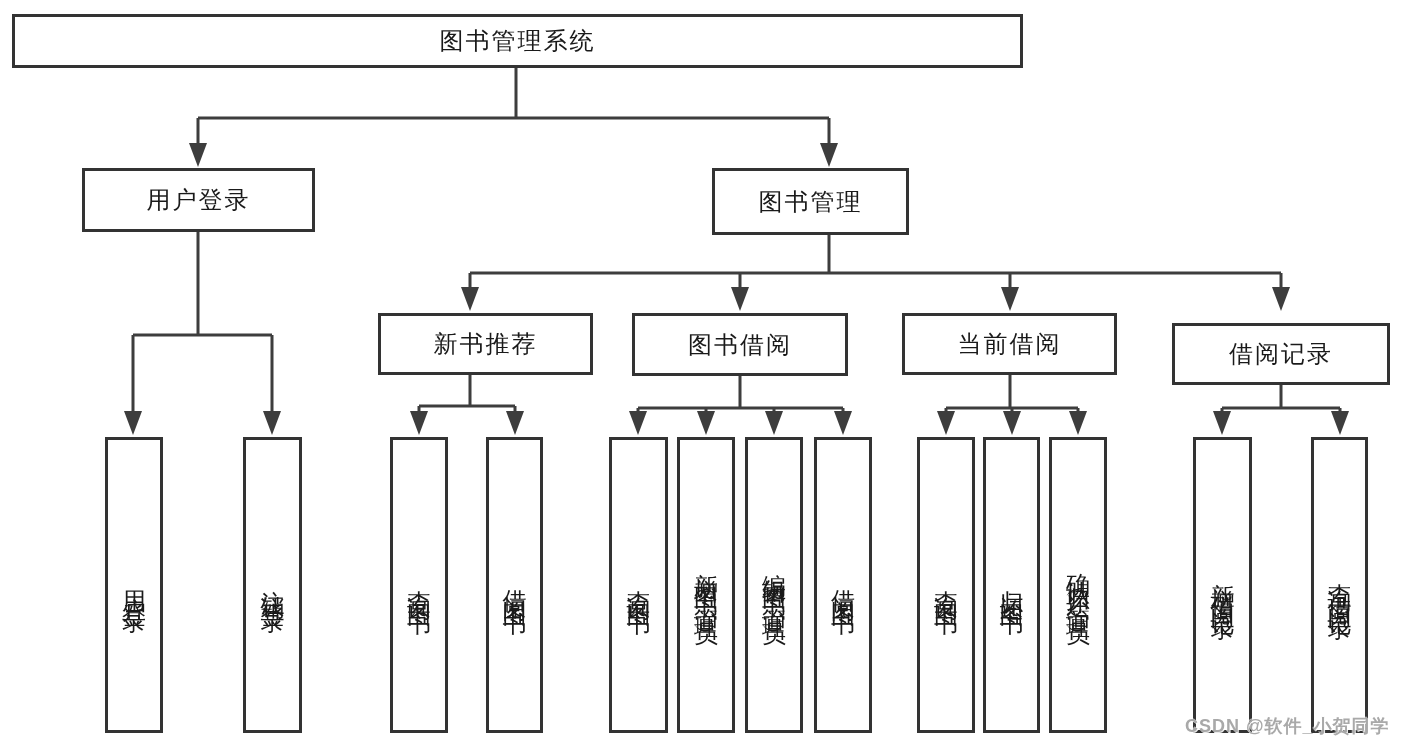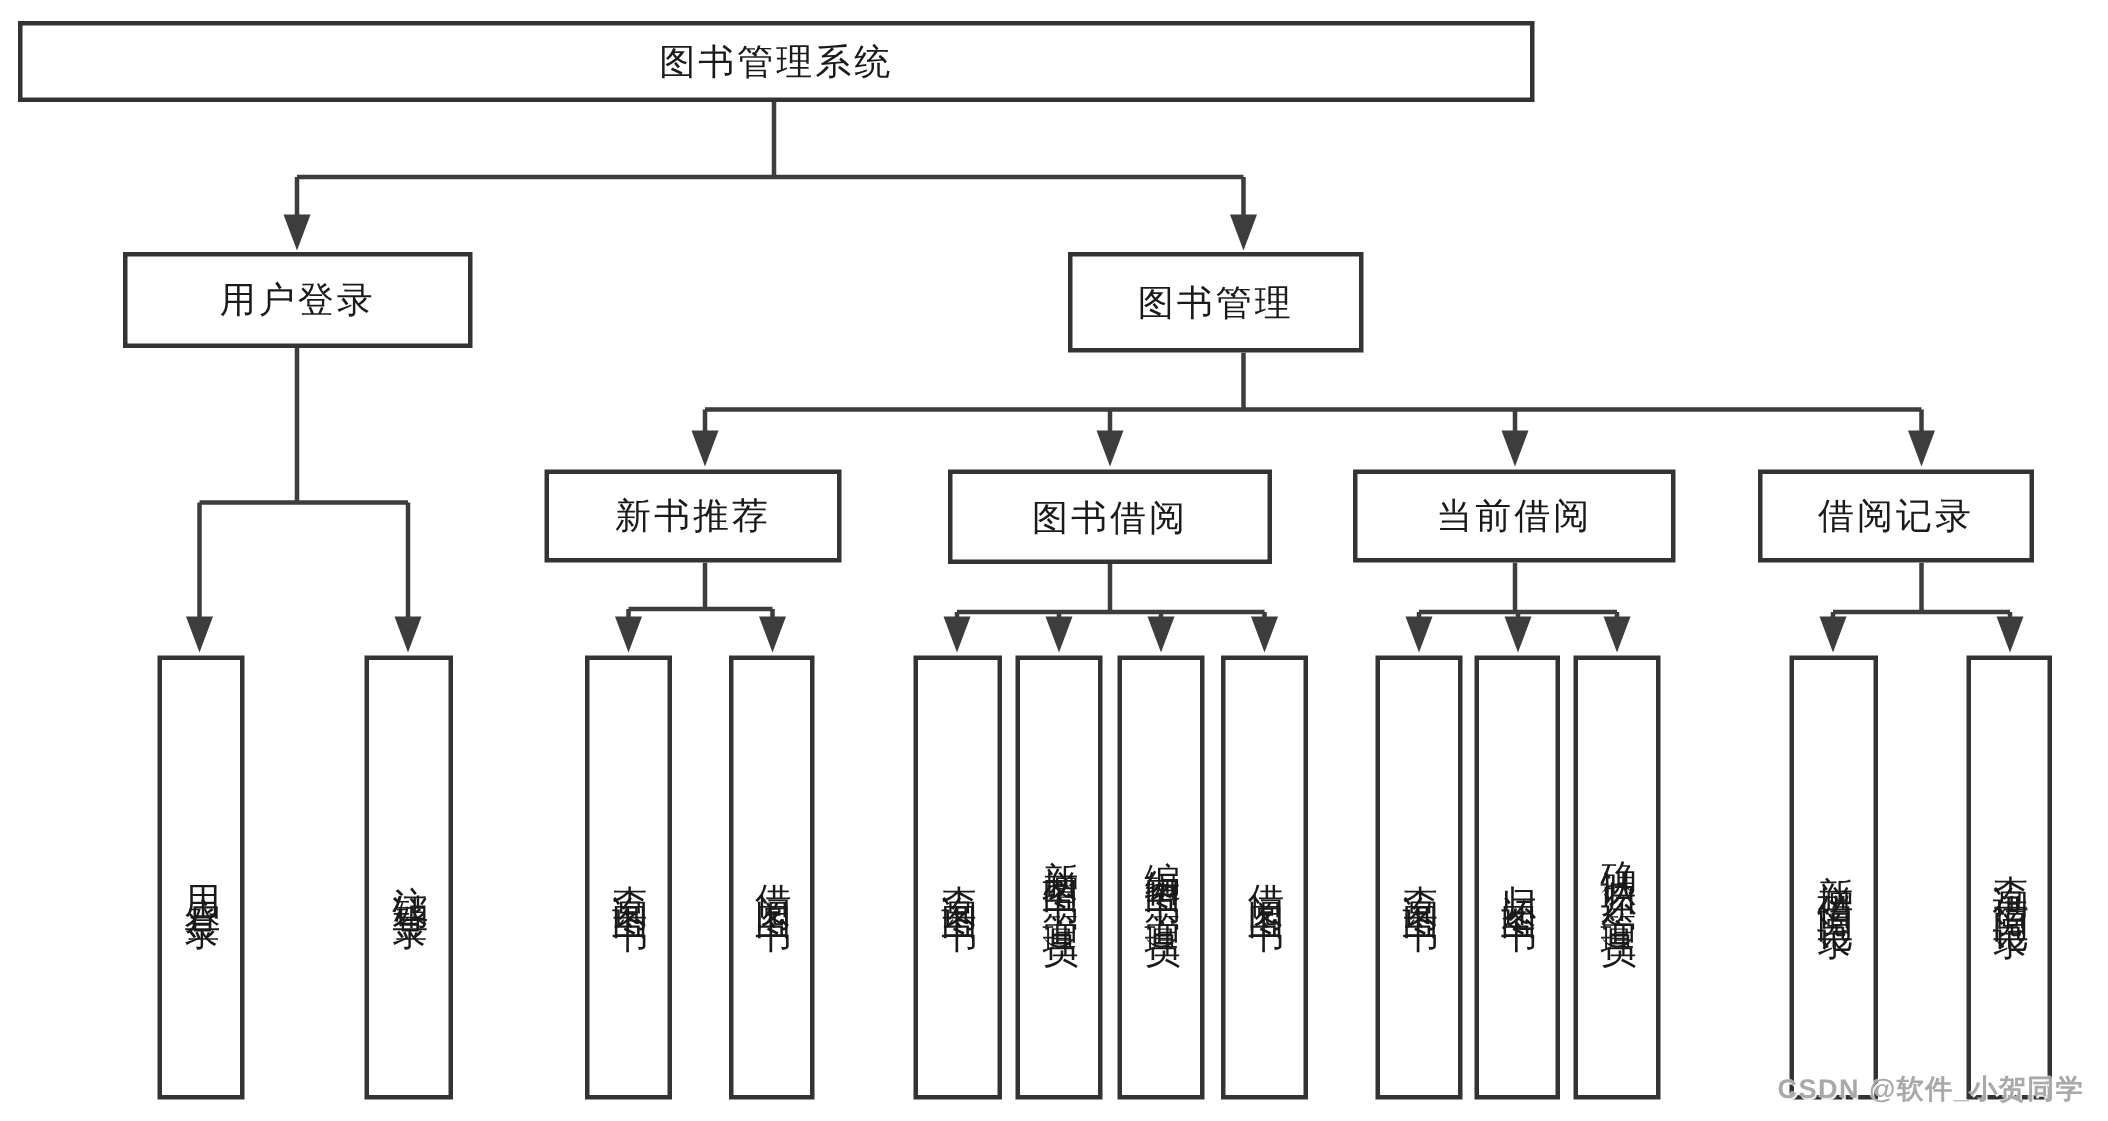--- a/index.html
+++ b/index.html
@@ -84,27 +84,27 @@
     <path class="head" d="M461 287L479 287L470 311Z M731 287L749 287L740 311Z M1001 287L1019 287L1010 311Z M1272 287L1290 287L1281 311Z"></path>
     <path class="head" d="M124 411L142 411L133 435Z M263 411L281 411L272 435Z M410 411L428 411L419 435Z M506 411L524 411L515 435Z M629 411L647 411L638 435Z M697 411L715 411L706 435Z M765 411L783 411L774 435Z M834 411L852 411L843 435Z M937 411L955 411L946 435Z M1003 411L1021 411L1012 435Z M1069 411L1087 411L1078 435Z M1213 411L1231 411L1222 435Z M1331 411L1349 411L1340 435Z"></path>
   </svg>
 
   <div class="node hbox" style="left:12px;top:14px;width:1011px;height:54px">图书管理系统</div>
 
   <div class="node hbox" style="left:82px;top:168px;width:233px;height:64px">用户登录</div>
 
   <div class="node hbox" style="left:712px;top:168px;width:197px;height:67px">图书管理</div>
 
-  <div class="node hbox" style="left:363px;top:313px;width:198px;height:62px">新书推荐</div>
+  <div class="node hbox" style="left:378px;top:313px;width:215px;height:62px">新书推荐</div>
 
   <div class="node hbox" style="left:902px;top:313px;width:215px;height:62px">当前借阅</div>
 
   <div class="node hbox" style="left:632px;top:313px;width:216px;height:63px">图书借阅</div>
 
-  <div class="node hbox" style="left:1172px;top:313px;width:184px;height:62px">借阅记录</div>
+  <div class="node hbox" style="left:1172px;top:323px;width:218px;height:62px">借阅记录</div>
 
   <div class="node vbox" style="left:105px;top:437px;width:58px;height:296px">用户登录</div>
 
   <div class="node vbox" style="left:243px;top:437px;width:59px;height:296px">注销登录</div>
 
   <div class="node vbox" style="left:390px;top:437px;width:58px;height:296px">查询图书</div>
 
   <div class="node vbox" style="left:486px;top:437px;width:57px;height:296px">借阅图书</div>
 
   <div class="node vbox" style="left:609px;top:437px;width:59px;height:296px">查询图书</div>

